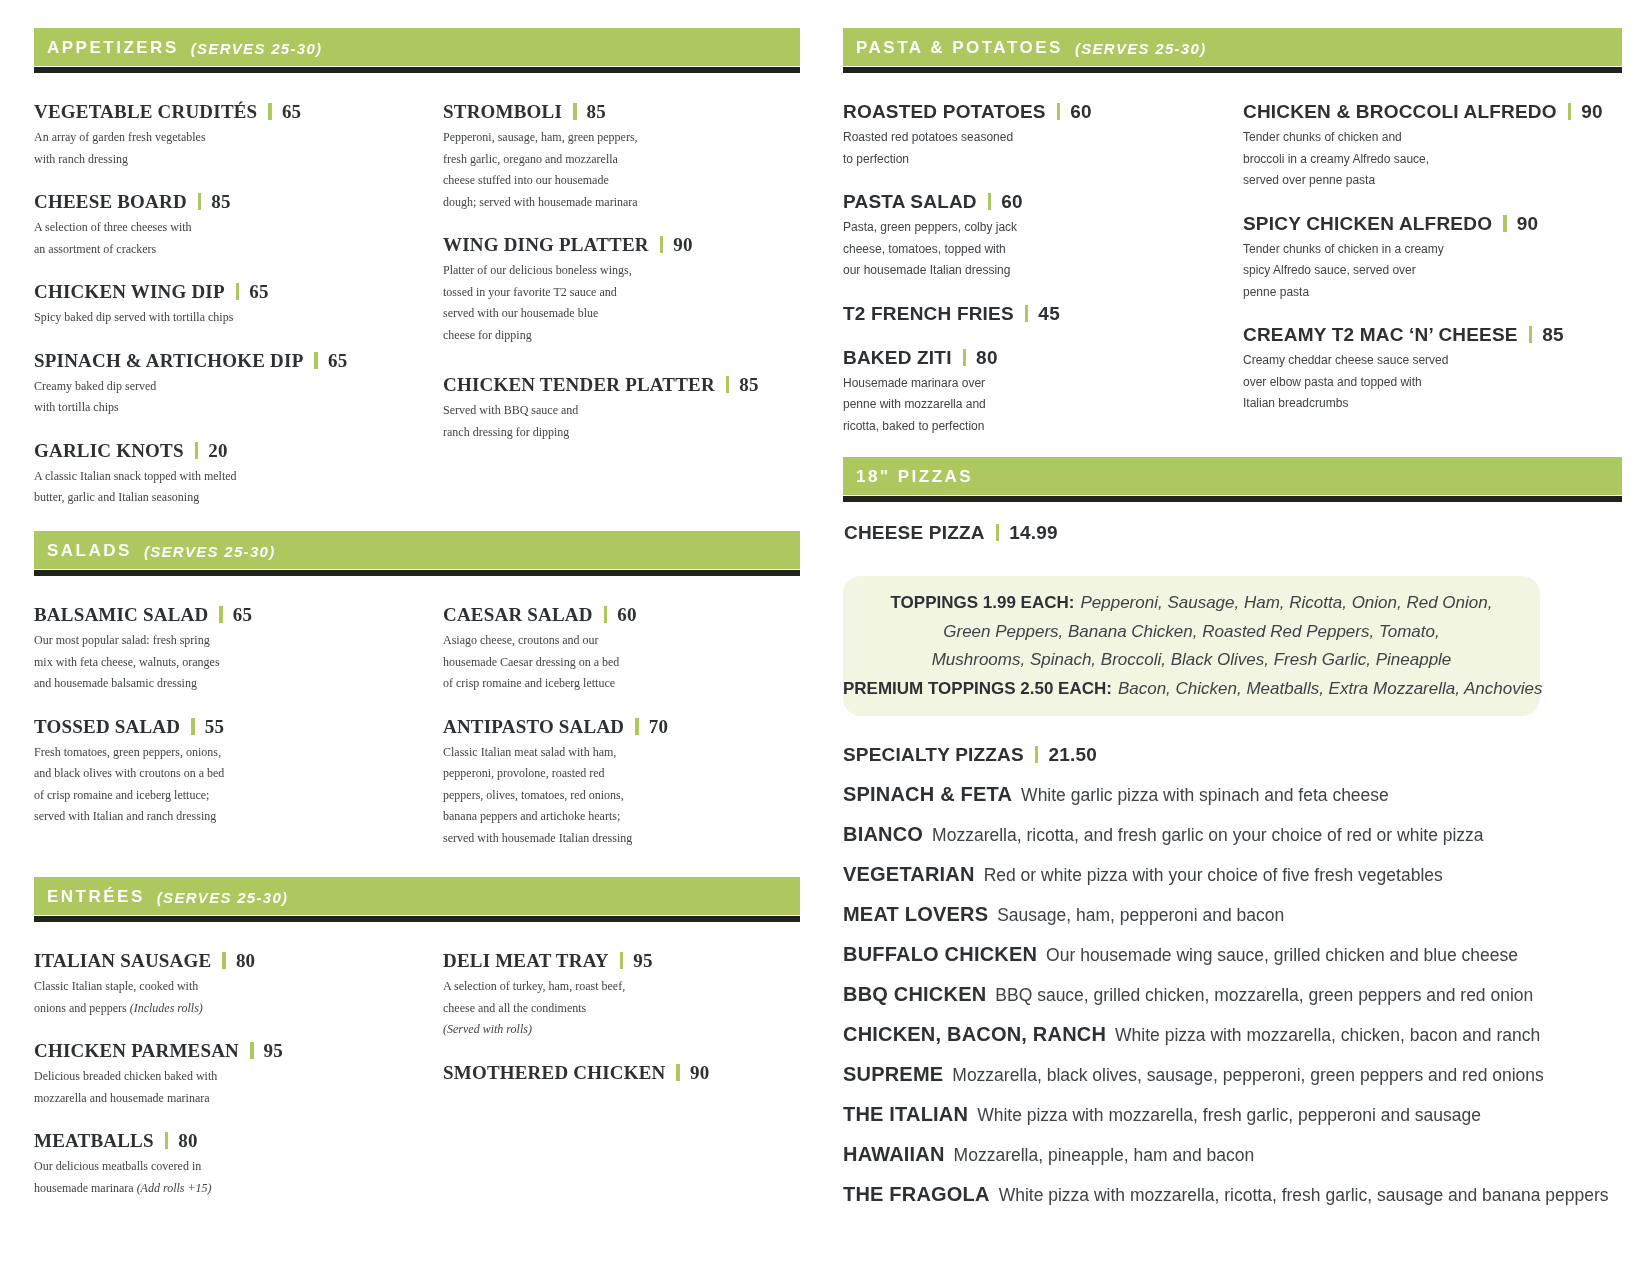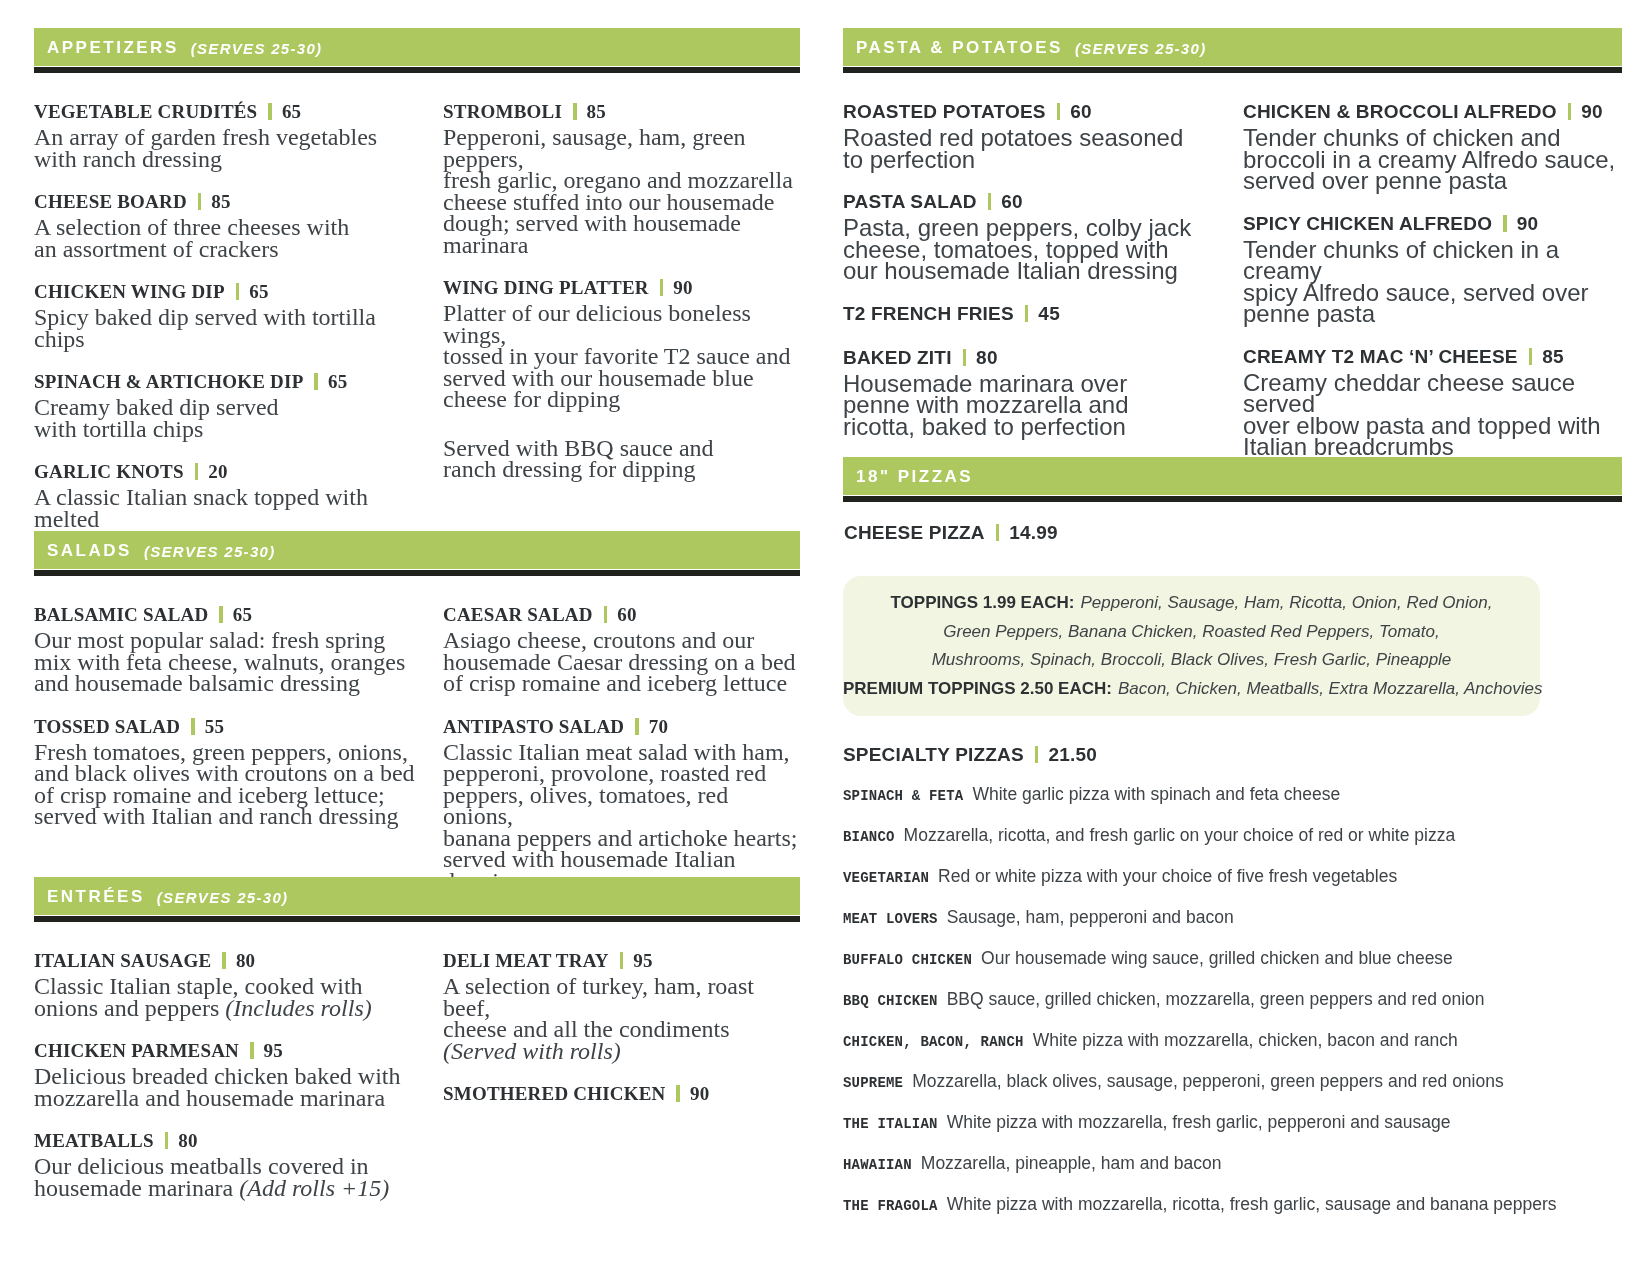--- a/index.html
+++ b/index.html
@@ -48,21 +48,21 @@
     color: var(--ink, #2d3134); font-weight: bold;
     letter-spacing: 0.2px; white-space: nowrap;
   }
   .price::before {
     content: ""; display: inline-block;
     width: 3.5px; height: 17px;
     background: var(--green, #adc85e);
     margin: 0 10px 0 11px; vertical-align: -2px;
   }
   .desc {
-    margin: 0; font-size: 24px; line-height: 21.5px;
+    margin: 0; font-size: 12px; line-height: 21.5px;
     white-space: pre-line; max-width: 395px;
   }
   .note { font-style: italic; }
 
   [data-repeat="appetizers.col2"] .item:nth-child(3) { margin-top: 27px; }
   [data-repeat="entrees.col2"]    .item:nth-child(2) { margin-top: 2px; }
 
   .cheese-head { margin: 19px 0 0 1px; }
   .topbox {
     margin-top: 31px; width: 697px;
@@ -70,21 +70,21 @@
     border-radius: 18px; padding: 13px 0;
     text-align: center;
   }
   .box-line { font-size: 17px; line-height: 28.5px; white-space: nowrap; }
   .bl-bold { font-weight: bold; font-style: normal; color: var(--ink, #2d3134); margin-right: 6px; }
   .bl-italic { font-style: italic; }
 
   .specialty-head { margin-top: 27px; }
   .pizza-list { margin-top: 15px; }
   .pizza-row { margin-bottom: 15px; font-size: 17.5px; line-height: 24px; white-space: nowrap; }
-  .pz-name { font-weight: bold; color: var(--ink, #2d3134); font-size: 14px; letter-spacing: 0.2px; font-family: Liberation Mono, monospace; }
+  .pz-name { font-weight: bold; color: var(--ink, #2d3134); font-size: 20px; letter-spacing: 0.2px; }
   .pz-desc { margin-left: 9px; }
 </style>
 </head>
 <body>
 
 <div class="sheet">
 
   <div class="page" id="page-left">
 
     <section class="sec sec-appetizers">
@@ -135,20 +135,21 @@
 
   <article class="item">
     <h3 class="head"><span class="name">WING DING PLATTER</span><span class="price">90</span></h3>
     <p class="desc"><span class="desc-text">Platter of our delicious boneless wings,
 tossed in your favorite T2 sauce and
 served with our housemade blue
 cheese for dipping</span></p>
   </article>
 
   <article class="item">
+    <h3 class="head"><span class="name">CHICKEN TENDER PLATTER</span><span class="price">85</span></h3>
     <p class="desc"><span class="desc-text">Served with BBQ sauce and
 ranch dressing for dipping</span></p>
   </article>
 </div>
       </div>
     </section>
 
     <section class="sec sec-salads">
       <div class="bar">
         <span class="bar-title">SALADS</span>

